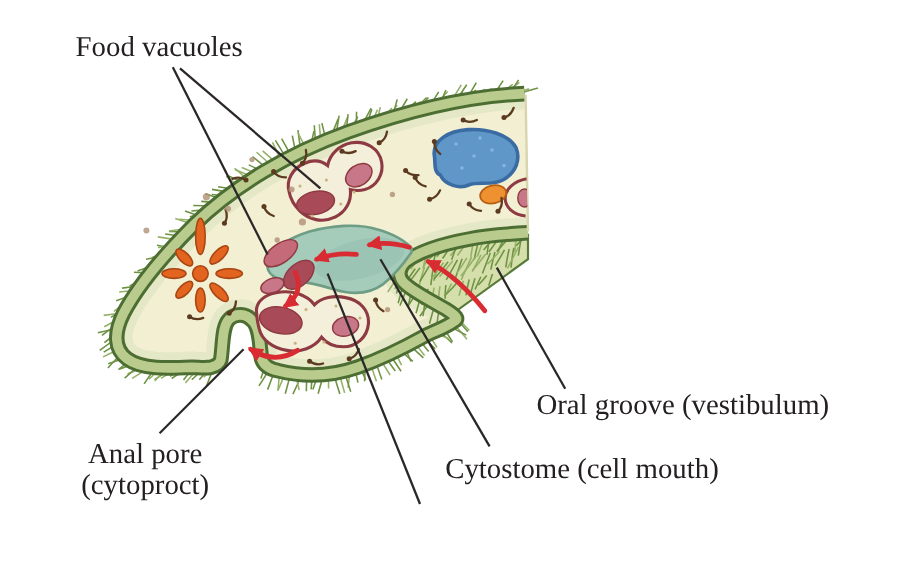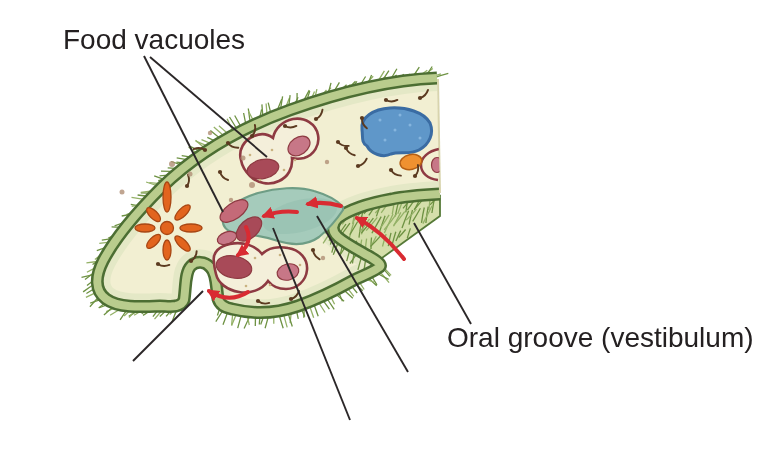--- a/index.html
+++ b/index.html
@@ -1,19 +1,19 @@
 <!DOCTYPE html>
 <html style="--background: #ffffff; --label-text: #242021; --leader-line: #2b2728; --flow-arrow: #d92b32; --cell-interior: #f2efd2; --interior-wash: #e4e8c6; --pellicle-band: #b9cc8d; --pellicle-edge: #4c6e33; --cilia: #6e9243; --cilia-light: #94b167; --groove-cavity: #d5dfab; --vestibule: #a5cbbb; --vestibule-edge: #6e9d85; --vacuole-membrane: #8e3a42; --vacuole-interior: #f4efda; --food-dark: #a84a58; --food-mid: #c46a78; --food-light: #c77787; --blue-vacuole: #5f97c9; --blue-vacuole-edge: #3a6ca3; --star-orange: #e2641e; --star-edge: #a84613; --granule-orange: #ef9130; --granule-edge: #b55f14; --particle-brown: #5b3a20; --speck-brown: #b08f76; --cut-edge: #d8d4ad;"><head>
 <meta charset="utf-8">
 <style>
   html,body{margin:0;padding:0;background:#ffffff;}
   .stage{position:relative;width:768px;height:472px;overflow:hidden;
          font-family:"Liberation Sans", sans-serif;background:var(--background,#fff);}
   svg{position:absolute;left:0;top:0;}
-  .lbl{position:absolute;color:var(--label-text,#242021);font-size:28px;line-height:26px;white-space:nowrap;}
+  .lbl{position:absolute;color:var(--label-text,#242021);font-size:24px;line-height:26px;white-space:nowrap;font-family:Liberation Serif, serif;}
   .lbl-center{text-align:center;white-space:normal;}
   .cell-fill{fill:var(--cell-interior);}
   .wash{fill:none;stroke:var(--interior-wash);stroke-width:26;}
   .cavity{fill:var(--groove-cavity);stroke:#567a38;stroke-width:1.8;}
   .band-dark{fill:none;stroke:var(--pellicle-edge);stroke-width:13;stroke-linejoin:round;}
   .band-light{fill:none;stroke:var(--pellicle-band);stroke-width:8;stroke-linejoin:round;}
   .cutline{stroke:var(--cut-edge);stroke-width:2;}
   .vestibule{fill:var(--vestibule);stroke:var(--vestibule-edge);stroke-width:2.2;}
   .vest-shade{fill:#93bfae;opacity:.55;}
   .vac-shell{fill:var(--vacuole-interior);stroke:var(--vacuole-membrane);stroke-width:2.6;}
@@ -413,14 +413,19 @@
       <line class="leader" x1="144" y1="56" x2="223" y2="212"></line>
       <line class="leader" x1="150" y1="57" x2="267" y2="157"></line>
       <line class="leader" x1="203" y1="291" x2="133" y2="361"></line>
       <line class="leader" x1="273" y1="228" x2="350" y2="420"></line>
       <line class="leader" x1="317" y1="216" x2="408" y2="372"></line>
       <line class="leader" x1="414" y1="223" x2="471" y2="324"></line>
     </g>
   </svg>
 
   <div class="lbl" style="left:63px;top:27px">Food vacuoles</div>
+  <div class="lbl lbl-center" style="left:38px;top:366px;width:166px">
+    <div>Anal pore</div>
+    <div>(cytoproct)</div>
+  </div>
+  <div class="lbl" style="left:371px;top:378px">Cytostome (cell mouth)</div>
   <div class="lbl" style="left:447px;top:325px">Oral groove (vestibulum)</div>
 </div>
 
 </body></html>

